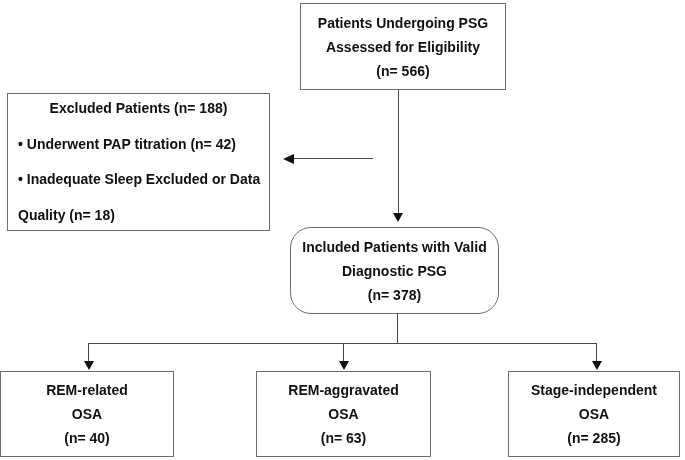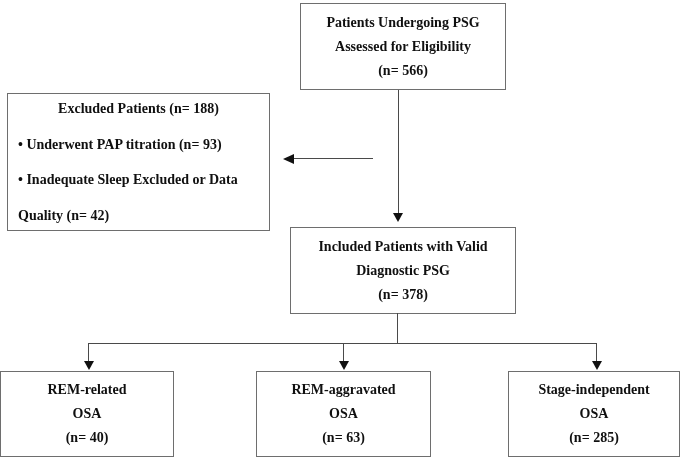--- a/index.html
+++ b/index.html
@@ -1,20 +1,20 @@
 <!DOCTYPE html>
 <html style="--border: #6e6e6e; --line: #4a4a4a; --arrowhead: #111111; --text: #101010; --background: #ffffff;"><head>
 <meta charset="utf-8">
 <style>
   html,body{margin:0;padding:0;background:#fff;}
   .canvas{
     position:relative;
     width:685px;height:460px;
     background:var(--background,#ffffff);
-    font-family:Liberation Serif, serif;
+    font-family:Liberation Sans, sans-serif;
     overflow:hidden;
   }
   .box{
     position:absolute;
     box-sizing:border-box;
     border:1.4px solid var(--border,#6e6e6e);
     background:var(--background,#ffffff);
     display:flex;flex-direction:column;justify-content:center;
   }
   .ln{
@@ -36,41 +36,41 @@
     border-top:9px solid var(--arrowhead,#111111);
   }
   .ah.left{
     border-top:5px solid transparent;
     border-bottom:5px solid transparent;
     border-right:11px solid var(--arrowhead,#111111);
   }
   
   .b-top{left:300px;top:3px;width:206px;height:87px;}
   .b-excluded{left:7px;top:93px;width:263px;height:138px;}
-  .b-included{left:290px;top:227px;width:226px;height:87px;}
+  .b-included{left:290px;top:227px;width:209px;height:87px;border-radius:21px;}
   .b-out1{left:0;top:371px;width:174px;height:86px;}
   .b-out2{left:256px;top:371px;width:175px;height:86px;}
   .b-out3{left:508px;top:371px;width:172px;height:86px;}
 </style>
 </head>
 <body>
 
 <div class="canvas">
 
   <div class="box b-top">
     <div class="ln">Patients Undergoing PSG</div>
     <div class="ln">Assessed for Eligibility</div>
     <div class="ln">(n= 566)</div>
   </div>
 
   <div class="box excluded b-excluded">
     <div class="ln title">Excluded Patients (n= 188)</div>
-    <div class="ln">• Underwent PAP titration (n= 93)</div>
+    <div class="ln">• Underwent PAP titration (n= 42)</div>
     <div class="ln">• Inadequate Sleep Excluded or Data</div>
-    <div class="ln">Quality (n= 42)</div>
+    <div class="ln">Quality (n= 18)</div>
   </div>
 
   <div class="box b-included">
     <div class="ln">Included Patients with Valid</div>
     <div class="ln">Diagnostic PSG</div>
     <div class="ln">(n= 378)</div>
   </div>
 
   <div class="box b-out1">
     <div class="ln">REM-related</div>

